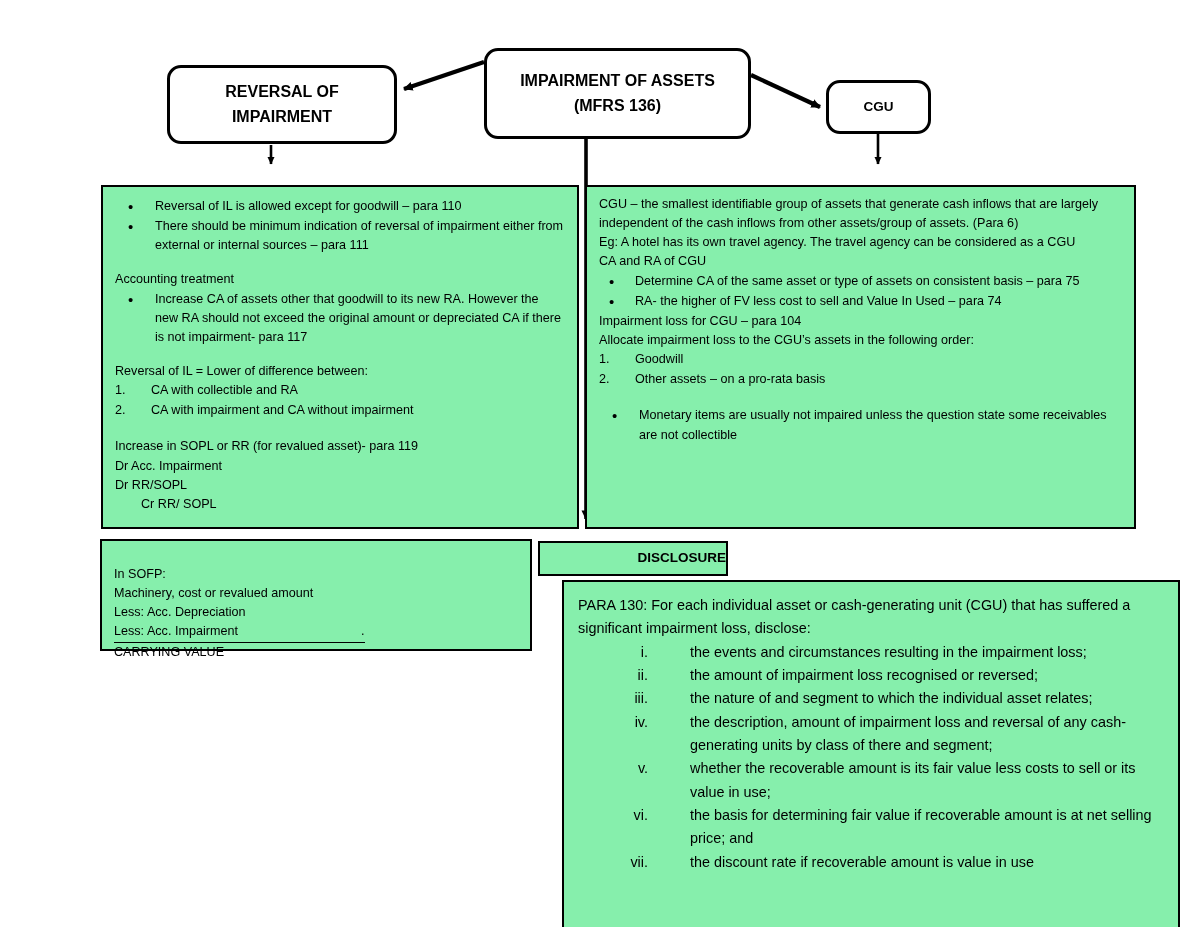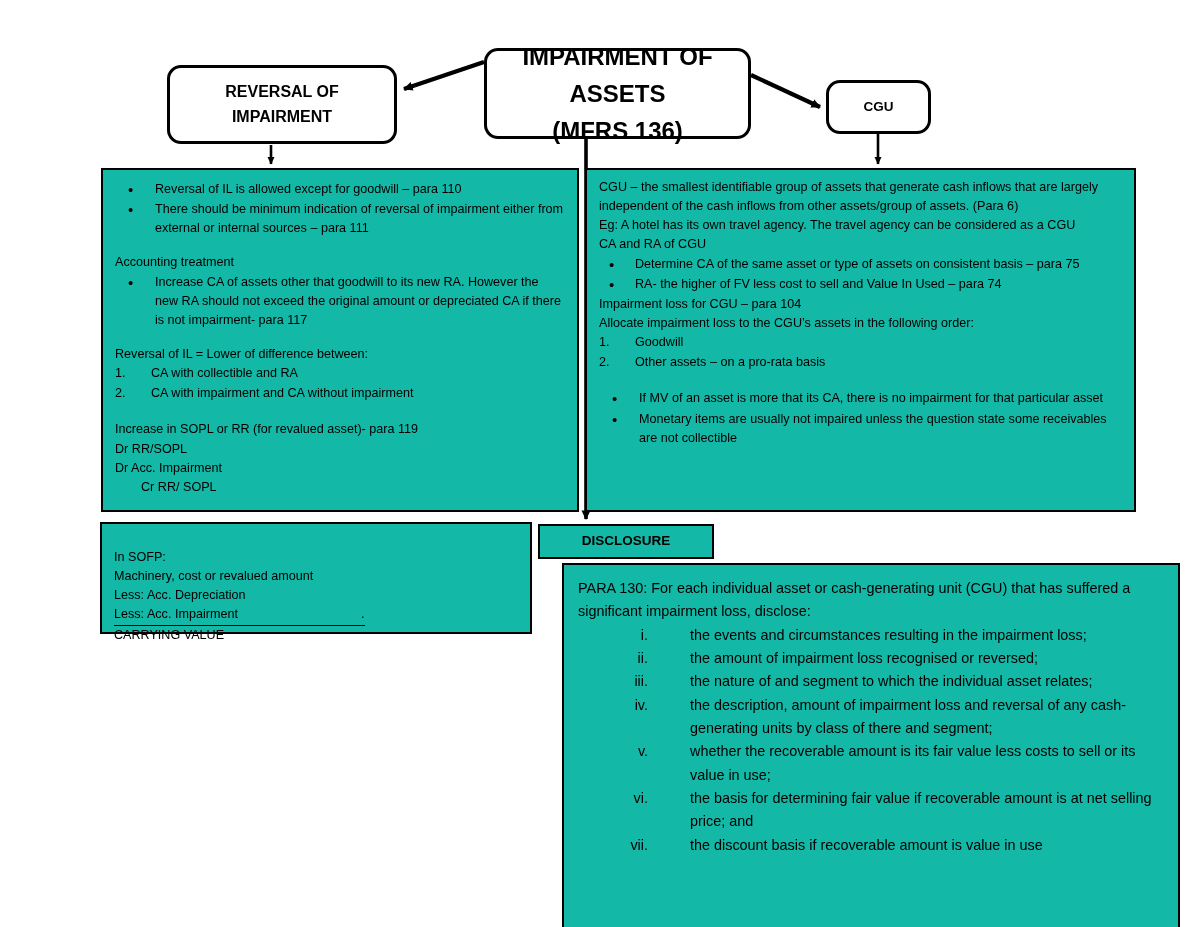--- a/index.html
+++ b/index.html
@@ -28,39 +28,40 @@
     display: flex;
     flex-direction: column;
     align-items: center;
     justify-content: center;
     text-align: center;
     font-weight: bold;
     box-sizing: border-box;
   }
   .node .line { display: block; line-height: 1.55; }
 
-  #node-main   { left: 484px; top: 48px;  width: 267px; height: 91px; font-size: 24px; }
+  #node-main   { left: 484px; top: 48px;  width: 267px; height: 91px; font-size: 16px; }
   #node-rev    { left: 167px; top: 65px;  width: 230px; height: 79px; font-size: 16px; }
   #node-cgu    { left: 826px; top: 80px;  width: 105px; height: 54px; font-size: 13.5px; text-align: center; }
 
   
   .box {
     position: absolute;
     border: 2.5px solid #000;
-    background: #14b8a6;
+    background: #86efac;
     box-sizing: border-box;
     font-size: 12.6px;
     line-height: 1.52;
+    margin-top: 17px;
   }
   #box-reversal  { left: 101px; top: 168px; width: 478px; height: 344px; padding: 10px 12px 8px 12px; }
   #box-cgu       { left: 585px; top: 168px; width: 551px; height: 344px; padding: 8px 10px 8px 12px; }
   #box-sofp      { left: 100px; top: 522px; width: 432px; height: 112px; padding: 24px 12px; }
   #box-disclosure-title {
-    left: 538px; top: 524px; width: 176px; height: 35px;
-    display: flex; align-items: center; justify-content: center;
+    left: 538px; top: 524px; width: 190px; height: 35px;
+    display: flex; align-items: center; justify-content: flex-end;
     font-size: 13.5px; font-weight: bold;
   }
   #box-para      { left: 562px; top: 563px; width: 618px; height: 374px; padding: 12px 14px; font-size: 14.4px; line-height: 1.62; }
 
   
   ul.bullets { list-style: none; margin: 0; padding: 0; }
   ul.bullets > li {
     position: relative;
     padding-left: 40px;
     margin: 0 0 1px 0;
@@ -177,42 +178,41 @@
       <li>Increase CA of assets other that goodwill to its new RA. However the new RA should not exceed the original amount or depreciated CA if there is not impairment- para 117</li>
     </ul>
     <div class="gap-12"></div>
     <p class="para">Reversal of IL = Lower of difference between:</p>
     <ol class="nums ind2">
       <li>CA with collectible and RA</li>
       <li>CA with impairment and CA without impairment</li>
     </ol>
     <div class="gap-14"></div>
     <p class="para">Increase in SOPL or RR (for revalued asset)- para 119</p>
+    <p class="para">Dr Acc. Impairment</p>
     <p class="para">Dr RR/SOPL</p>
-    <p class="para">Dr Acc. Impairment</p>
     <p class="para indent-cr">Cr RR/ SOPL</p>
   </div>
 
   <div class="box" id="box-cgu">
     <p class="para">CGU – the smallest identifiable group of assets that generate cash inflows that are largely independent of the cash inflows from other assets/group of assets. (Para 6)</p>
     <p class="para">Eg:  A hotel has its own travel agency. The travel agency can be considered as a CGU</p>
     <p class="para">CA and RA of CGU</p>
     <ul class="bullets narrow">
       <li>Determine CA of the same asset or type of assets on consistent basis – para 75</li>
       <li>RA- the higher of FV less cost to sell and Value In Used – para 74</li>
     </ul>
     <p class="para">Impairment loss for CGU – para 104</p>
     <p class="para">Allocate impairment loss to the CGU’s assets in the following order:</p>
     <ol class="nums ind2">
       <li>Goodwill</li>
       <li>Other assets – on a pro-rata basis</li>
     </ol>
     <div class="gap-14"></div>
     <ul class="bullets">
-      <li>If MV of an asset is more that its CA, there is no impairment for that particular asset</li>
       <li>Monetary items are usually not impaired unless the question state some receivables are not collectible</li>
     </ul>
   </div>
 
   <div class="box" id="box-sofp">
     <p class="para">In SOFP:</p>
     <p class="para">Machinery, cost or revalued amount</p>
     <p class="para">Less: Acc. Depreciation</p>
     <p class="para"><span class="underlined">Less: Acc. Impairment</span><span class="underlined" style="min-width:0">.</span></p>
     <p class="para">CARRYING VALUE</p>
@@ -224,17 +224,17 @@
 
   <div class="box" id="box-para">
     <p class="para">PARA 130: For each individual asset or cash-generating unit (CGU) that has suffered a significant impairment loss, disclose:</p>
     <ol class="romans">
       <li><span class="rn">i.</span><span>the events and circumstances resulting in the impairment loss;</span></li>
       <li><span class="rn">ii.</span><span>the amount of impairment loss recognised or reversed;</span></li>
       <li><span class="rn">iii.</span><span>the nature of and segment to which the individual asset relates;</span></li>
       <li><span class="rn">iv.</span><span>the description, amount of impairment loss and reversal of any cash-generating units by class of there and segment;</span></li>
       <li><span class="rn">v.</span><span>whether the recoverable amount is its fair value less costs to sell or its value in use;</span></li>
       <li><span class="rn">vi.</span><span>the basis for determining fair value if recoverable amount is at net selling price; and</span></li>
-      <li><span class="rn">vii.</span><span>the discount basis if recoverable amount is value in use</span></li>
+      <li><span class="rn">vii.</span><span>the discount rate if recoverable amount is value in use</span></li>
     </ol>
   </div>
 
 </div>
 
 </body></html>

